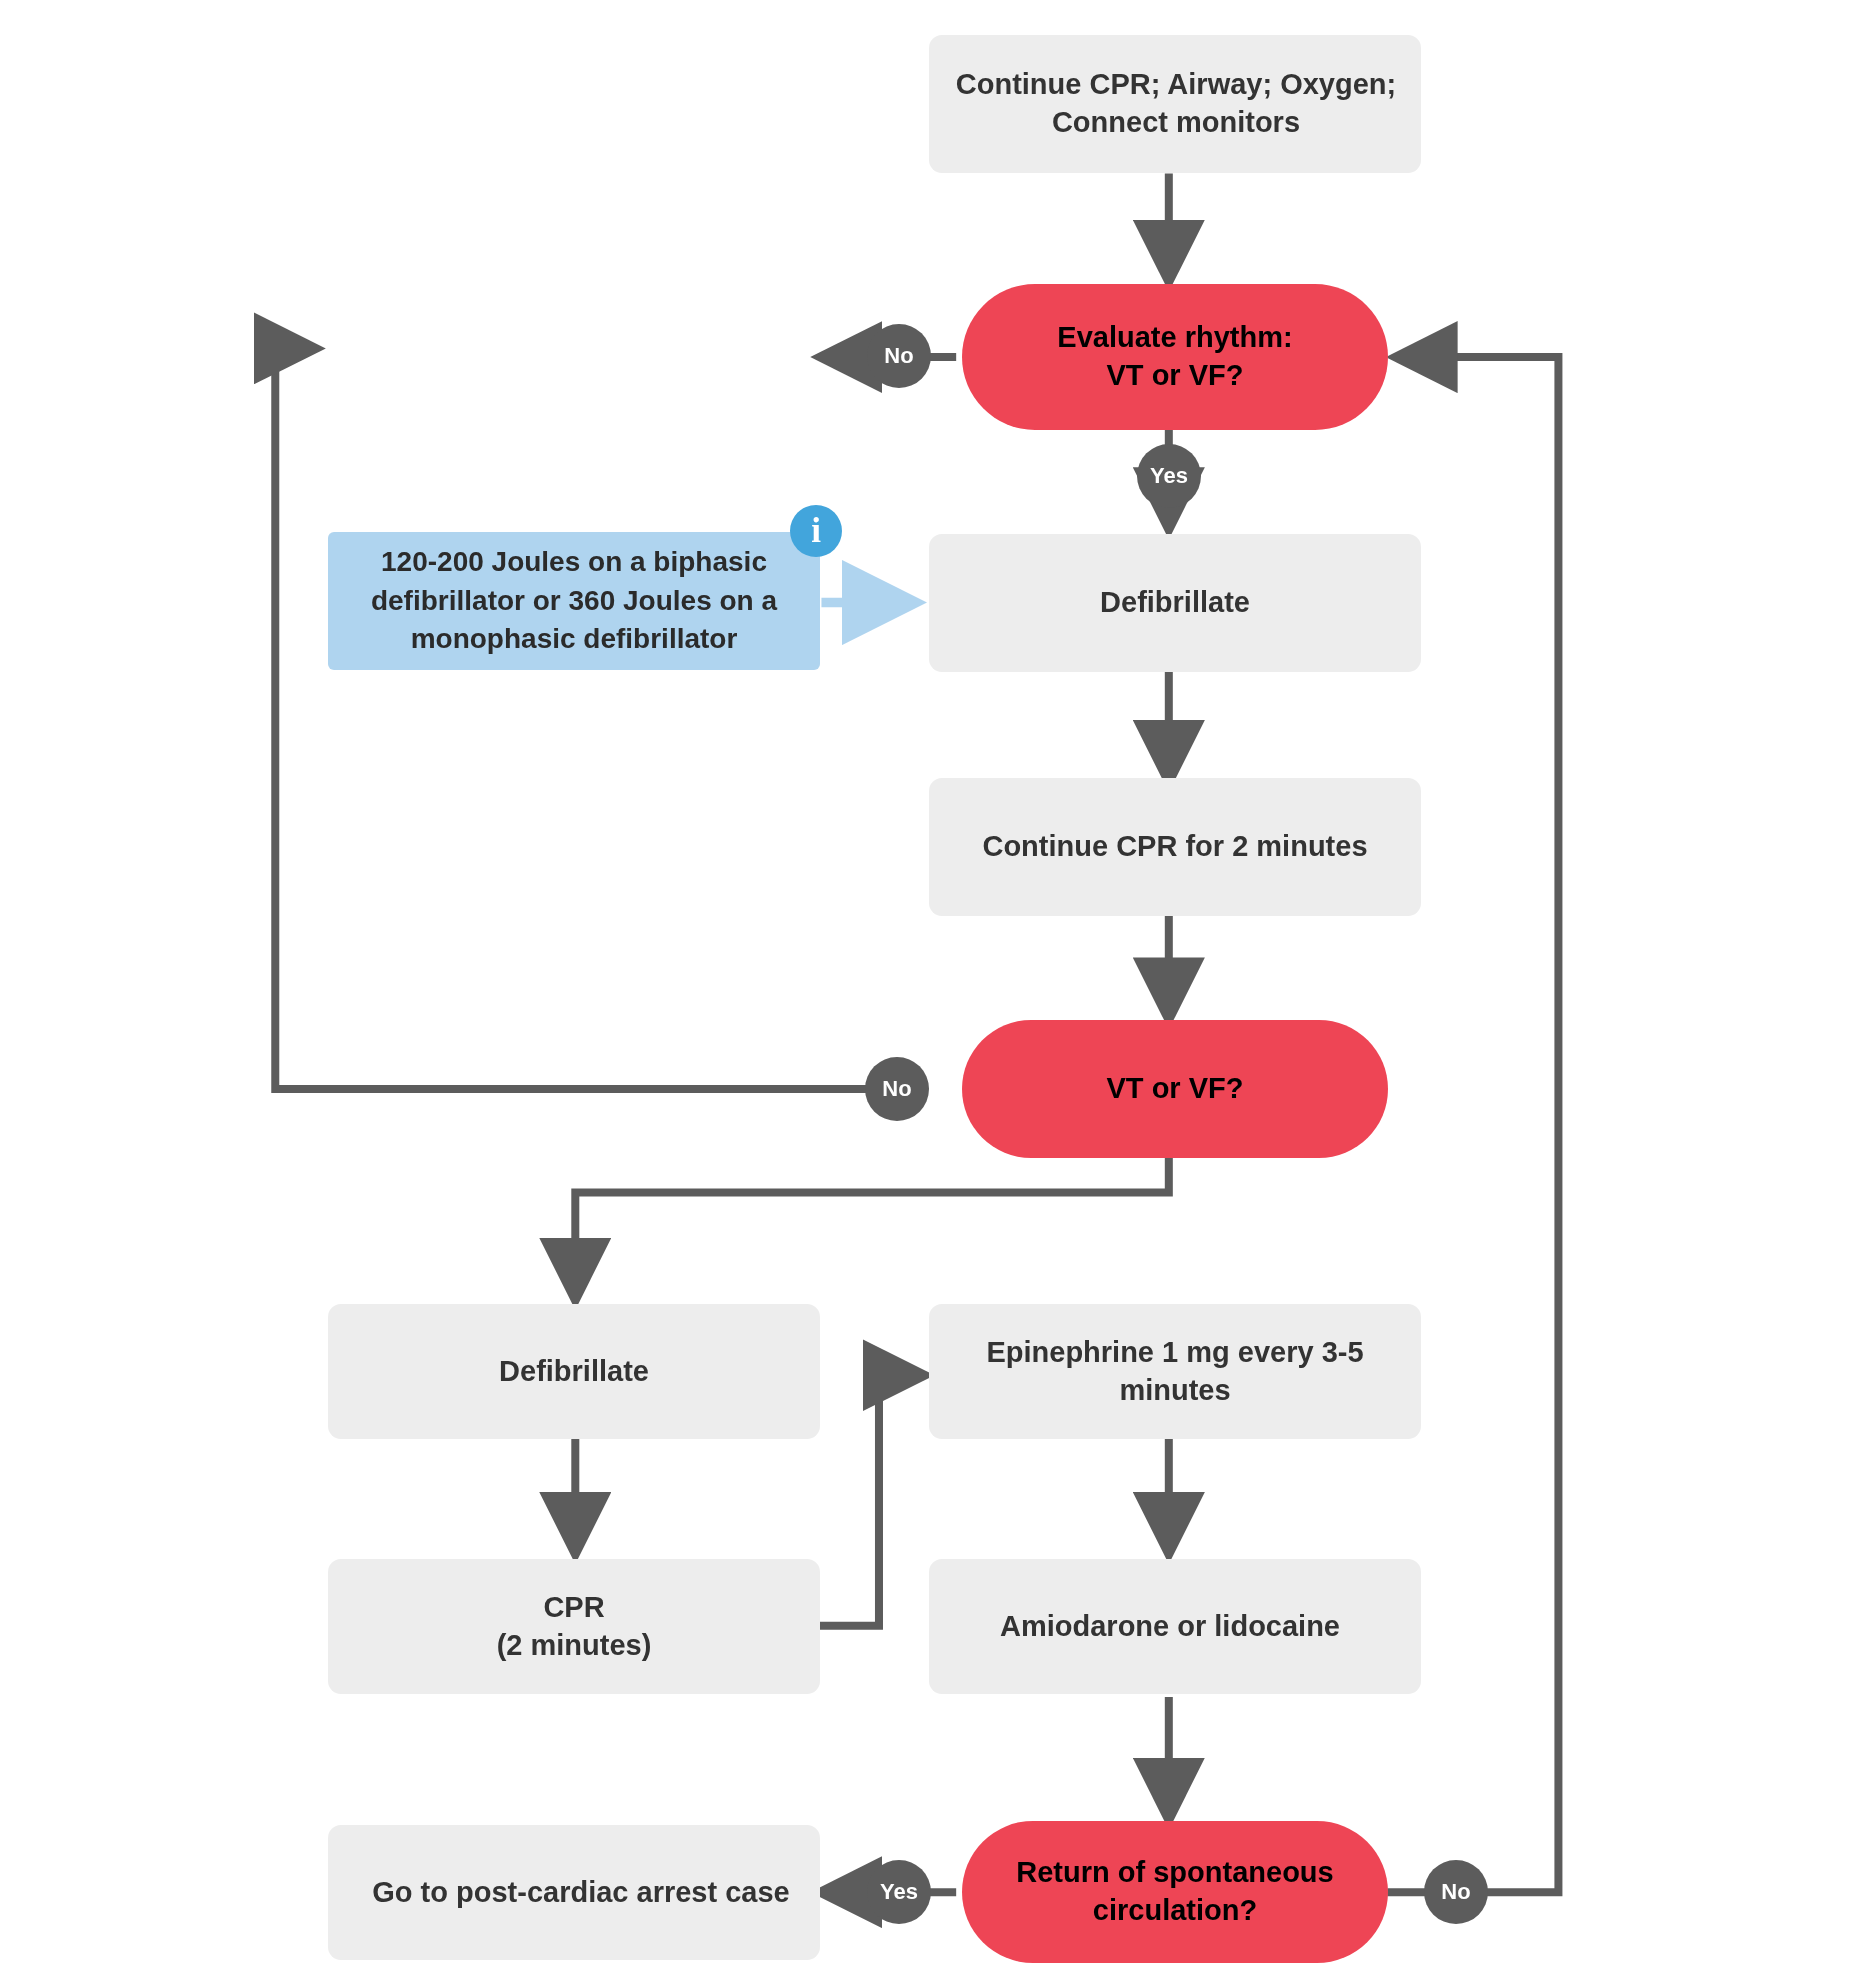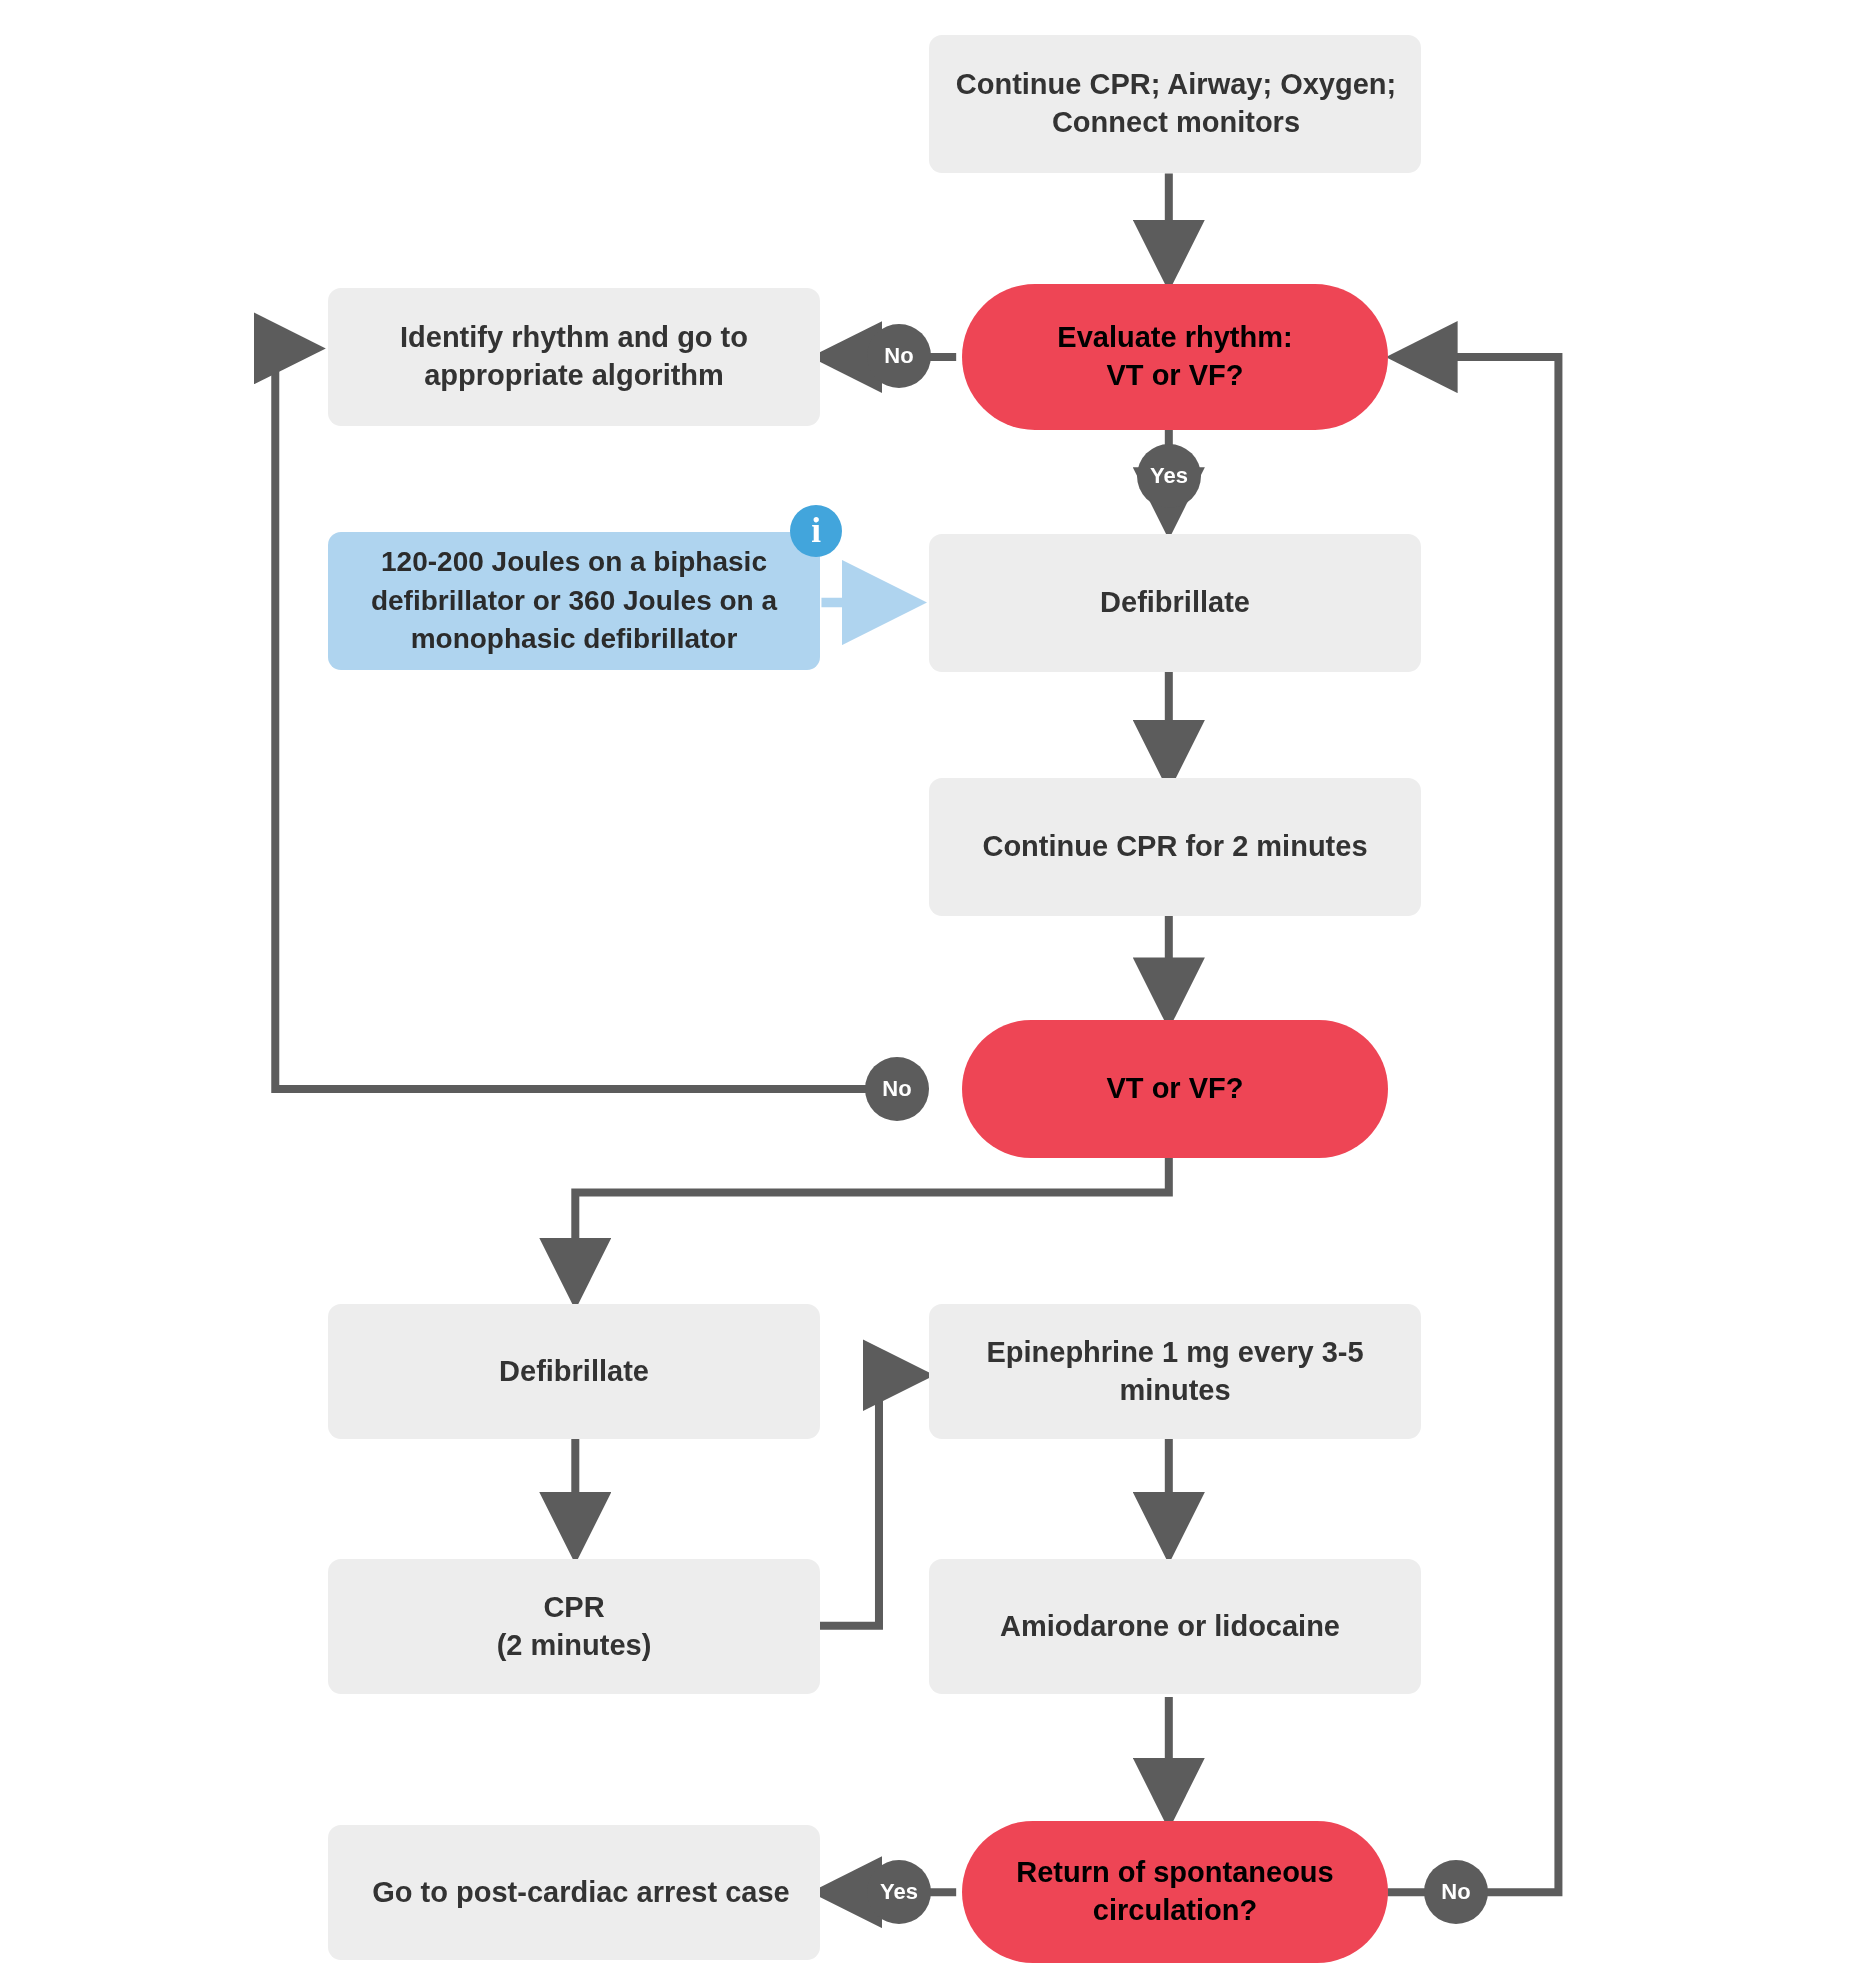--- a/index.html
+++ b/index.html
@@ -137,26 +137,22 @@
   <div class="node process" style="left:929px; top:35px; width:492px; height:138px;padding-left:24px;">
     <span>Continue CPR; Airway; Oxygen;
 Connect monitors</span>
   </div>
 
   <div class="node decision" style="left:962px; top:284px; width:426px; height:146px;">
     <span>Evaluate rhythm:
 VT or VF?</span>
   </div>
 
-  <div class="node process" style="left:328px; top:288px; width:492px; height:138px;">
-    <span>Identify rhythm and go to
-appropriate algorithm</span>
-  </div>
-
-  <div class="node note" style="left:328px; top:532px; width:492px; height:138px;">
+
+  <div class="node note" style="left:328px; top:532px; width:492px; height:138px;border-radius:6px;">
     <span>120-200 Joules on a biphasic
 defibrillator or 360 Joules on a
 monophasic defibrillator</span>
   </div>
 
   <div class="info-icon" style="left:790px; top:505px;">
     <span>i</span>
   </div>
 
   <div class="node process" style="left:929px; top:534px; width:492px; height:138px;">

